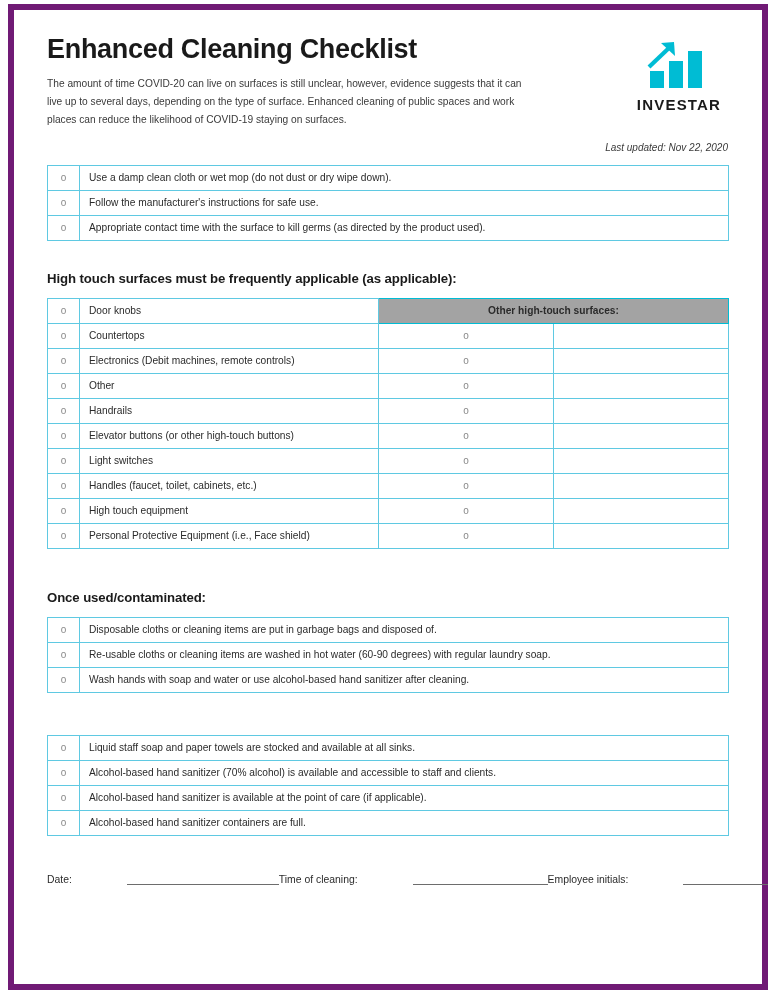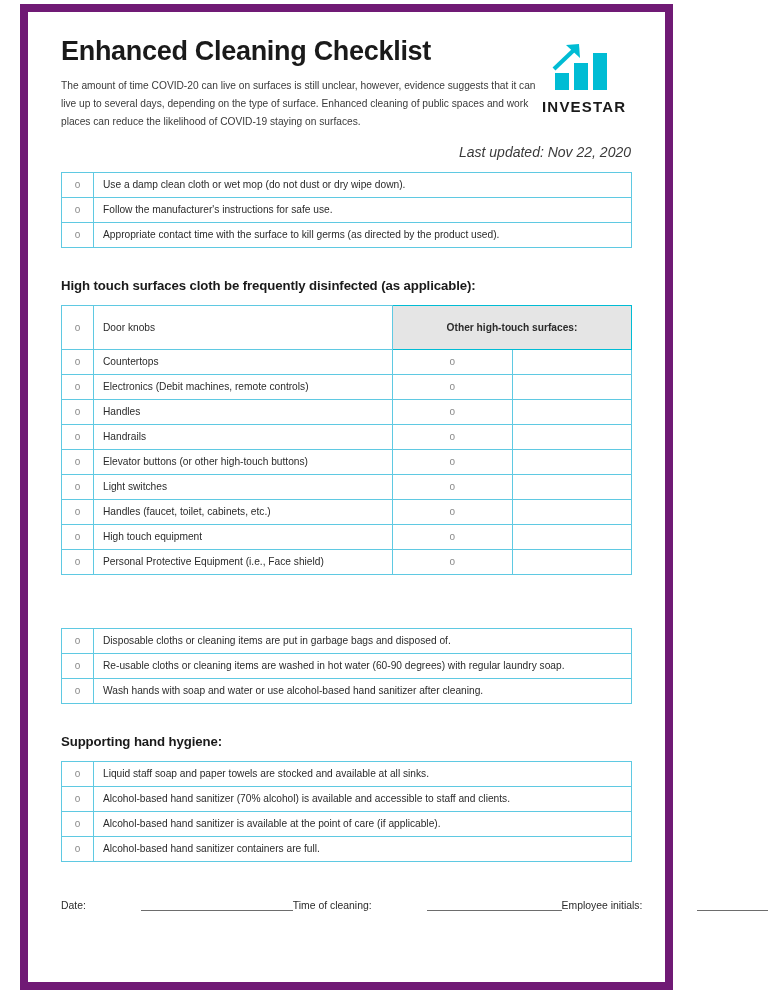--- a/index.html
+++ b/index.html
@@ -13,25 +13,25 @@
     height: 994px;
     background: #ffffff;
     font-family: "Liberation Sans", sans-serif;
     color: #231f20;
     overflow: hidden;
   }
 
   
   .page-frame {
     position: absolute;
-    left: 20px;
+    left: 8px;
     top: 4px;
-    width: 653px;
+    width: 760px;
     height: 986px;
-    border: 8px solid #701a75;
+    border: 6px solid #701a75;
     background: #ffffff;
   }
 
   .page-inner {
     position: absolute;
     left: 0;
     top: 0;
     right: 0;
     bottom: 0;
     padding: 24px 33px 0 33px;
@@ -74,21 +74,21 @@
   }
   .logo-word {
     font-size: 15px;
     font-weight: bold;
     letter-spacing: 1.2px;
     color: #1a1a1a;
   }
 
   .last-updated {
     text-align: right;
-    font-size: 14px;
+    font-size: 10px;
     font-style: italic;
     color: #3a3a3a;
     margin-top: 13px;
     padding-right: 1px;
   }
 
   
   .ck-table {
     width: 100%;
     border-collapse: collapse;
@@ -114,28 +114,28 @@
     width: 35px;
     padding: 0;
     text-align: center;
     color: #8a8a8a;
     font-size: 10px;
   }
   td.label-cell { width: 299px; }
   td.blank-cell { padding: 0; }
 
   .cyan-head {
-    background: #e5e5e5;
+    background: #a3a3a3;
     border: 1px solid #00bcd4 !important;
     font-weight: bold;
     font-size: 10.4px;
     color: #111111;
     text-align: center;
     height: 25px;
-    padding: 16px !important;
+    padding: 6px !important;
   }
 
   
   .section-h {
     font-size: 13.2px;
     font-weight: bold;
     color: #1a1a1a;
     margin: 0;
     letter-spacing: -0.1px;
   }
@@ -209,21 +209,21 @@
         </tr>
         <tr>
           <td class="box-cell">o</td>
           <td>Appropriate contact time with the surface to kill germs (as directed by the product used).</td>
         </tr>
       </tbody>
     </table>
 
     <div class="sp-1"></div>
 
-    <h2 class="section-h">High touch surfaces cloth be frequently disinfected (as applicable):</h2>
+    <h2 class="section-h">High touch surfaces must be frequently applicable (as applicable):</h2>
 
     <table class="ck-table">
       <tbody>
         <tr>
           <td class="box-cell">o</td>
           <td class="label-cell">Door knobs</td>
           <td class="cyan-head" colspan="2">Other high-touch surfaces:</td>
         </tr>
         <tr>
           <td class="box-cell">o</td>
@@ -232,21 +232,21 @@
           <td class="blank-cell"></td>
         </tr>
         <tr>
           <td class="box-cell">o</td>
           <td class="label-cell">Electronics (Debit machines, remote controls)</td>
           <td class="box-cell-2">o</td>
           <td class="blank-cell"></td>
         </tr>
         <tr>
           <td class="box-cell">o</td>
-          <td class="label-cell">Handles</td>
+          <td class="label-cell">Other</td>
           <td class="box-cell-2">o</td>
           <td class="blank-cell"></td>
         </tr>
         <tr>
           <td class="box-cell">o</td>
           <td class="label-cell">Handrails</td>
           <td class="box-cell-2">o</td>
           <td class="blank-cell"></td>
         </tr>
         <tr>
@@ -277,41 +277,41 @@
           <td class="box-cell">o</td>
           <td class="label-cell">Personal Protective Equipment (i.e., Face shield)</td>
           <td class="box-cell-2">o</td>
           <td class="blank-cell"></td>
         </tr>
       </tbody>
     </table>
 
     <div class="sp-2"></div>
 
+    <h2 class="section-h">Once used/contaminated:</h2>
 
     <table class="ck-table">
       <tbody>
         <tr>
           <td class="box-cell">o</td>
           <td>Disposable cloths or cleaning items are put in garbage bags and disposed of.</td>
         </tr>
         <tr>
           <td class="box-cell">o</td>
           <td>Re-usable cloths or cleaning items are washed in hot water (60-90 degrees) with regular laundry soap.</td>
         </tr>
         <tr>
           <td class="box-cell">o</td>
           <td>Wash hands with soap and water or use alcohol-based hand sanitizer after cleaning.</td>
         </tr>
       </tbody>
     </table>
 
     <div class="sp-3"></div>
 
-    <h2 class="section-h">Supporting hand hygiene:</h2>
 
     <table class="ck-table">
       <tbody>
         <tr>
           <td class="box-cell">o</td>
           <td>Liquid staff soap and paper towels are stocked and available at all sinks.</td>
         </tr>
         <tr>
           <td class="box-cell">o</td>
           <td>Alcohol-based hand sanitizer (70% alcohol) is available and accessible to staff and clients.</td>

